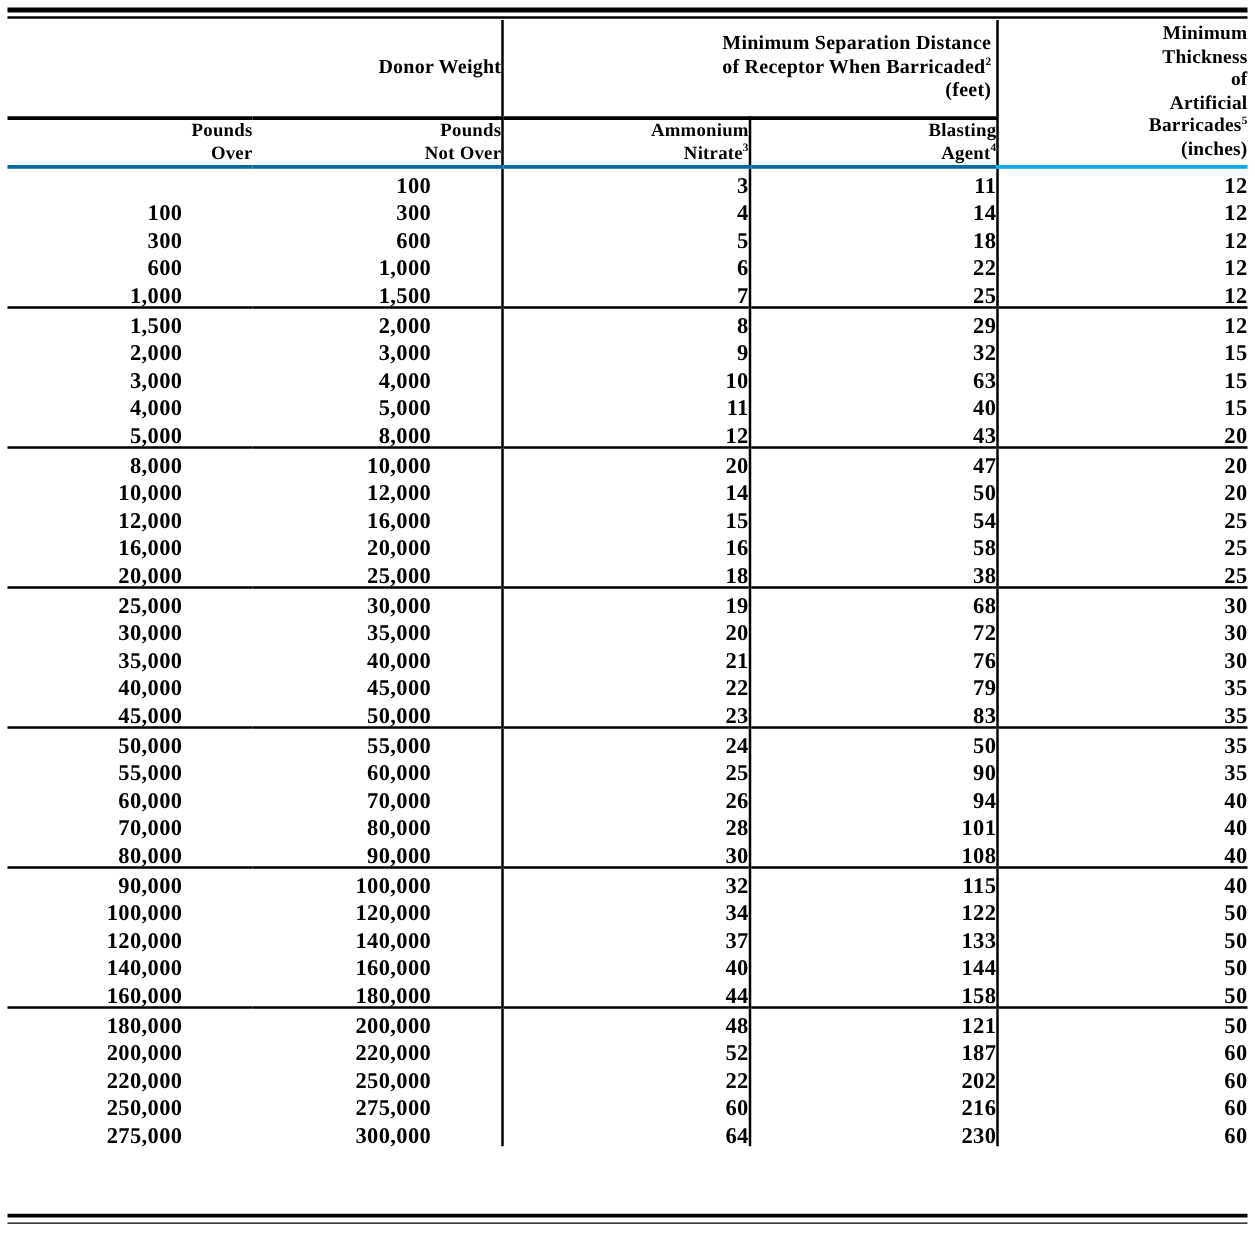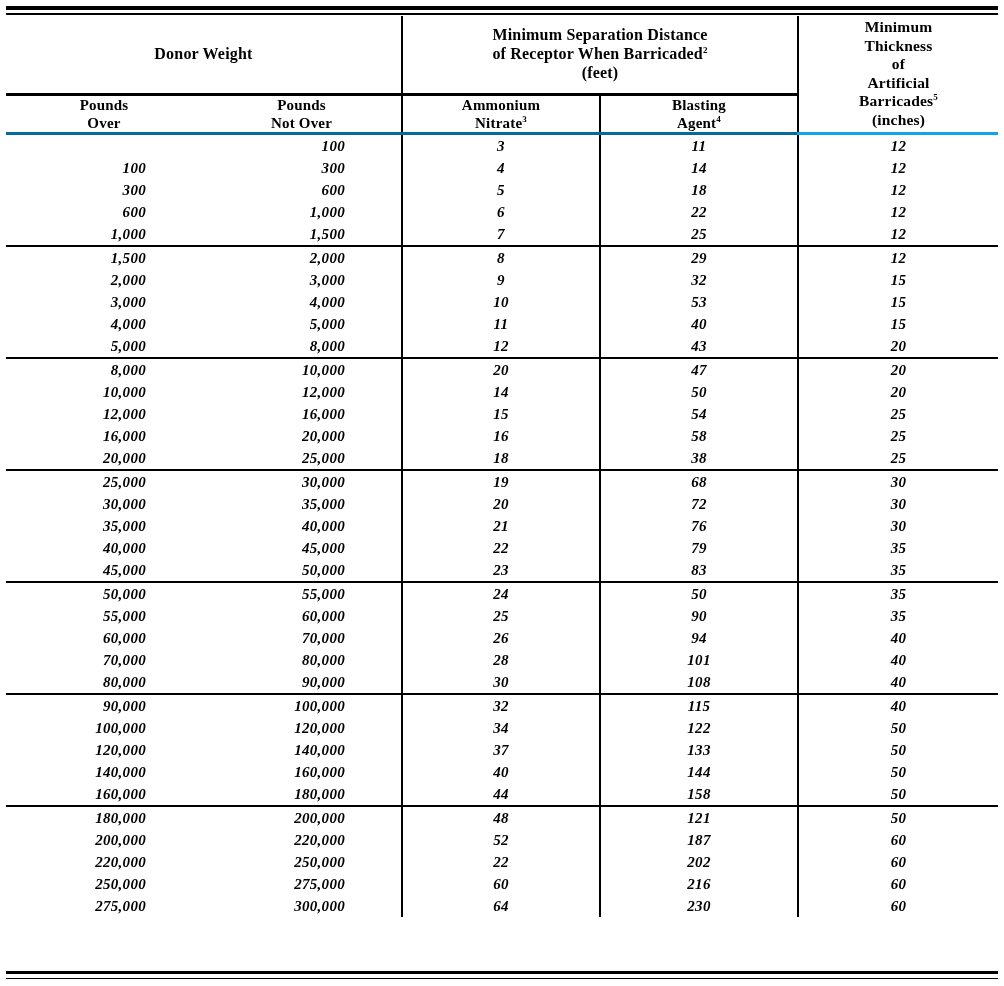--- a/index.html
+++ b/index.html
@@ -64,20 +64,21 @@
     width: 992px;
     border-collapse: collapse;
     table-layout: fixed;
   }
 
   table.tbl td, table.tbl th {
     padding: 0;
     margin: 16px;
     vertical-align: middle;
     font-weight: bold;
+    text-align: right;
   }
 
   
   col.c1 { width: 196px; }
   col.c2 { width: 200px; }
   col.c3 { width: 198px; }
   col.c4 { width: 198px; }
   col.c5 { width: 200px; }
 
   
@@ -113,25 +114,24 @@
   .vline-r { border-right: 2px solid #000; }
 
   sup {
     font-size: 9px;
     vertical-align: super;
     line-height: 0;
   }
 
   
   .grp td {
-    font-size: 15px;
+    font-size: 18px;
     line-height: 1.52;
     padding: 9px 0 9px 0;
     letter-spacing: 0.3px;
-    font-style: italic;
   }
   .grp.sep td { border-top: 2.5px solid #000; }
 
   .num-right {
     text-align: right;
     padding-right: 56px !important;
     font-variant-numeric: tabular-nums;
   }
   .num-center {
     text-align: center;
@@ -252,21 +252,21 @@
           <td class="num-center vline-l cellstack">
             <div>8</div>
             <div>9</div>
             <div>10</div>
             <div>11</div>
             <div>12</div>
           </td>
           <td class="num-center vline-l vline-r cellstack">
             <div>29</div>
             <div>32</div>
-            <div>53</div>
+            <div>63</div>
             <div>40</div>
             <div>43</div>
           </td>
           <td class="num-center cellstack">
             <div>12</div>
             <div>15</div>
             <div>15</div>
             <div>15</div>
             <div>20</div>
           </td>

